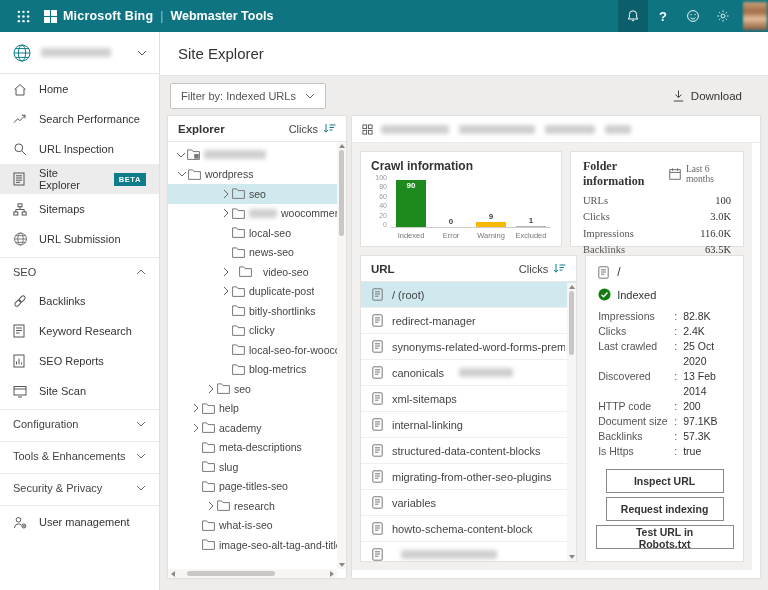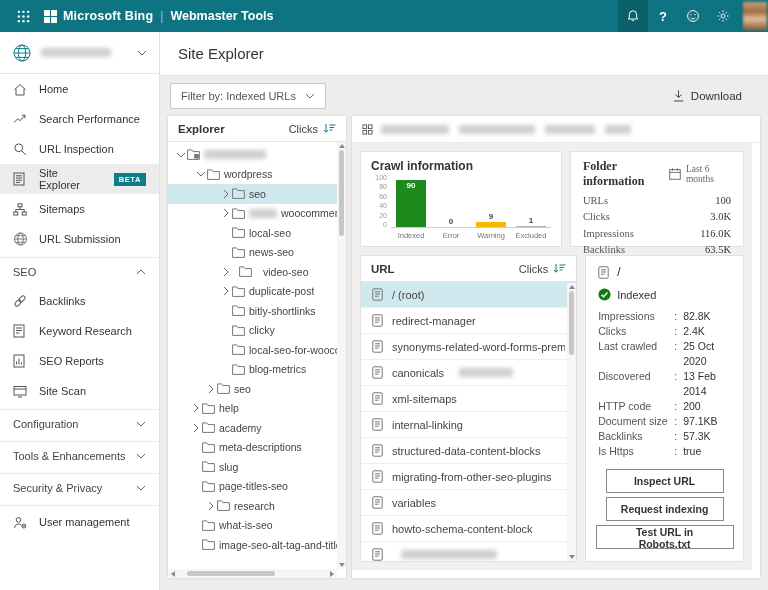--- a/index.html
+++ b/index.html
@@ -388,21 +388,21 @@
                   </span>
                   <span class="tw-folder">
                     <svg width="13" height="11" viewBox="0 0 13 11" fill="none" stroke="currentColor" stroke-width="1">
                       <path d="M0.6 10.4V0.9h4.1L6 2.6h6.4v7.8z"></path>
                       <rect x="7.2" y="5" width="4.6" height="4.6" fill="currentColor" stroke="none"></rect>
                     </svg>
                   </span>
                   <span class="blur" style="width:62px"></span>
                   <span class="tw-label"></span>
                 </div>
-                <div class="tree-row" style="padding-left: 26px;">
+                <div class="tree-row" style="padding-left: 7px;">
                   <span class="tw-chev">
                     <svg width="10" height="6" viewBox="0 0 10 6" fill="none" stroke="currentColor" stroke-width="1">
                       <path d="M1 1l4 4 4-4"></path>
                     </svg>
                   </span>
                   <span class="tw-folder">
                     <svg width="13" height="11" viewBox="0 0 13 11" fill="none" stroke="currentColor" stroke-width="1">
                       <path d="M0.6 10.4V0.9h4.1L6 2.6h6.4v7.8z"></path>
                     </svg>
                   </span>

